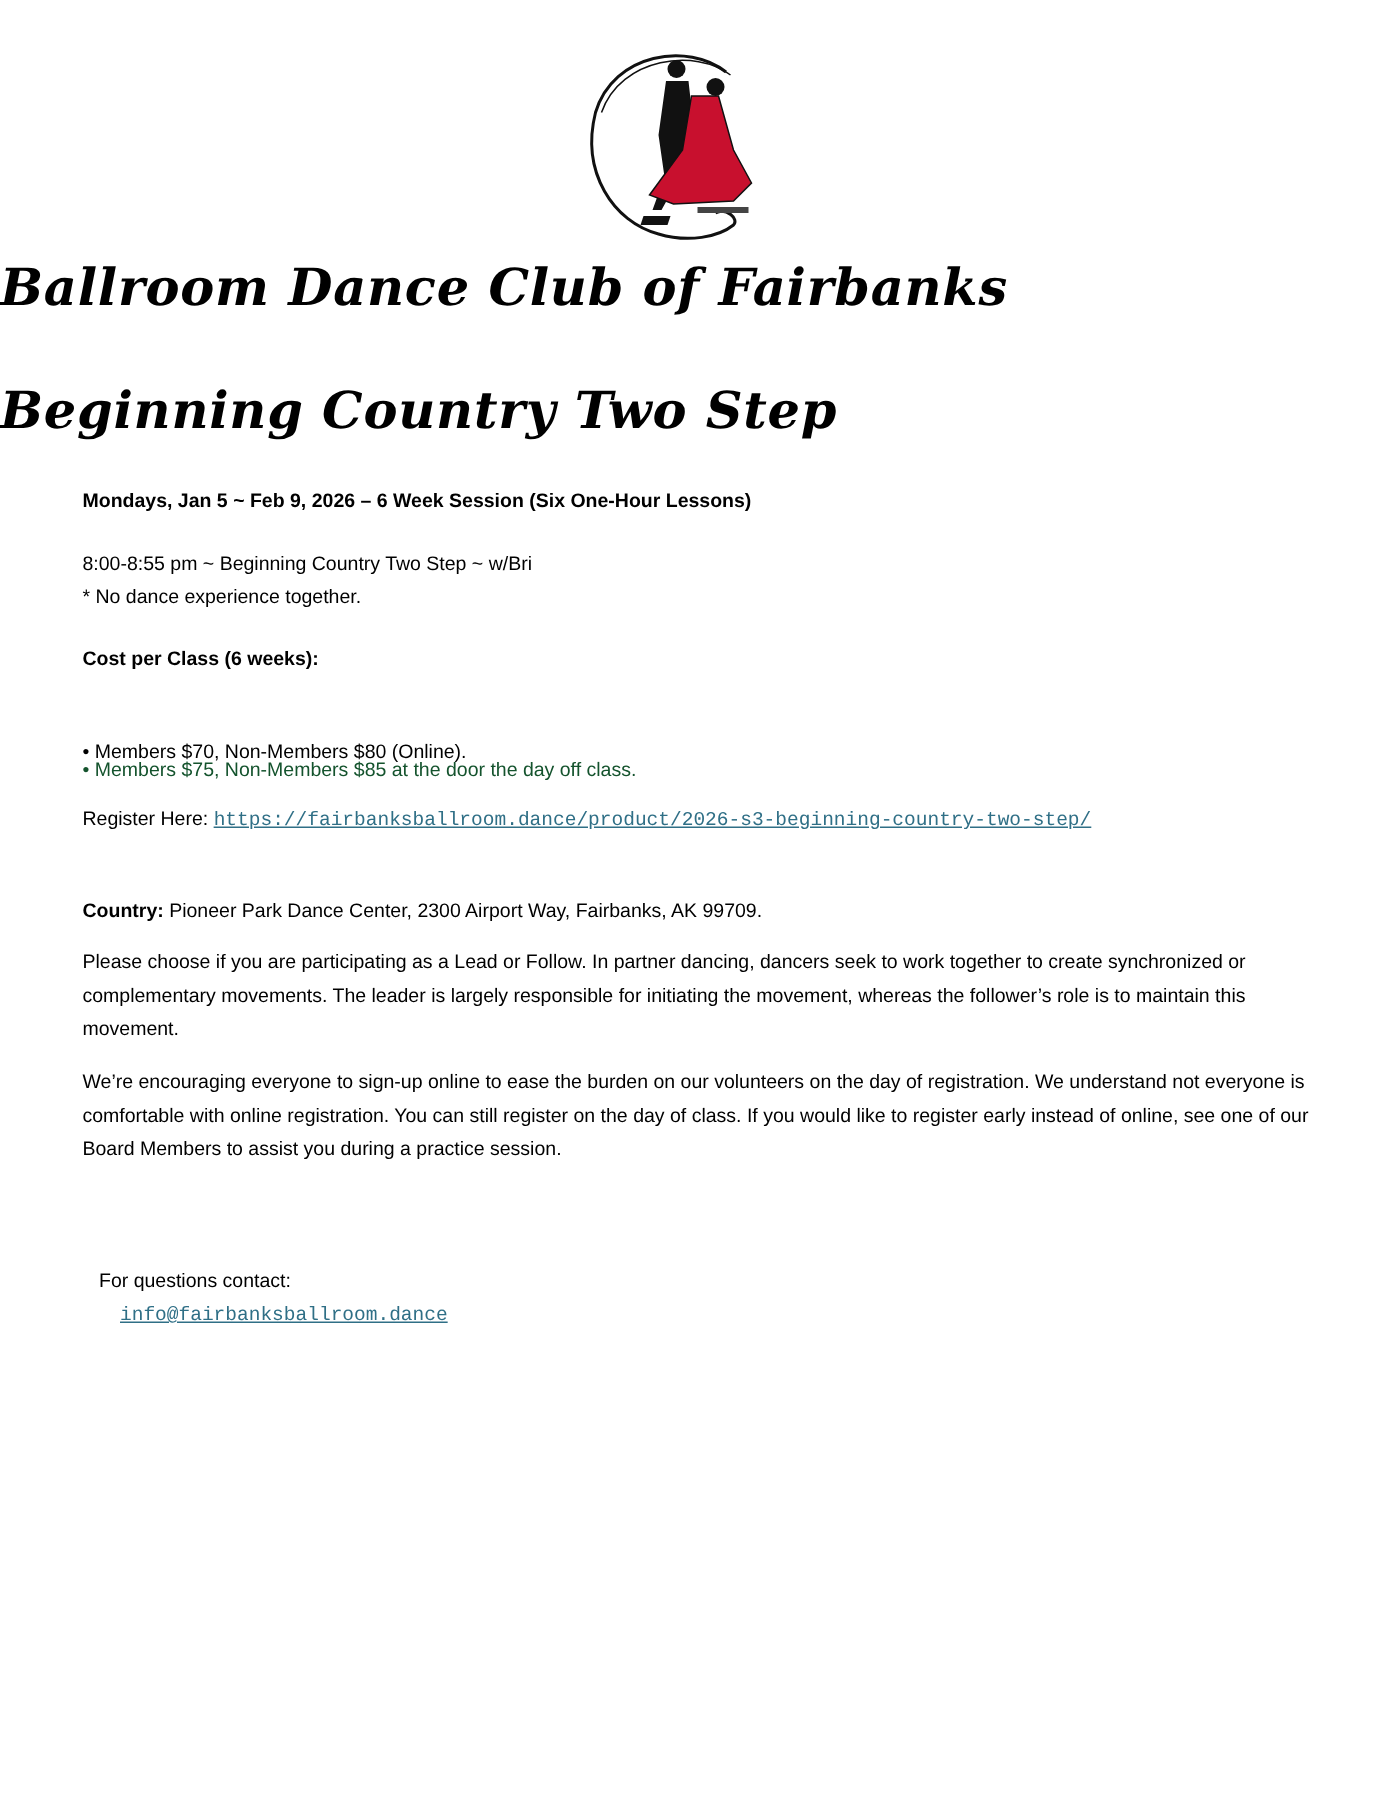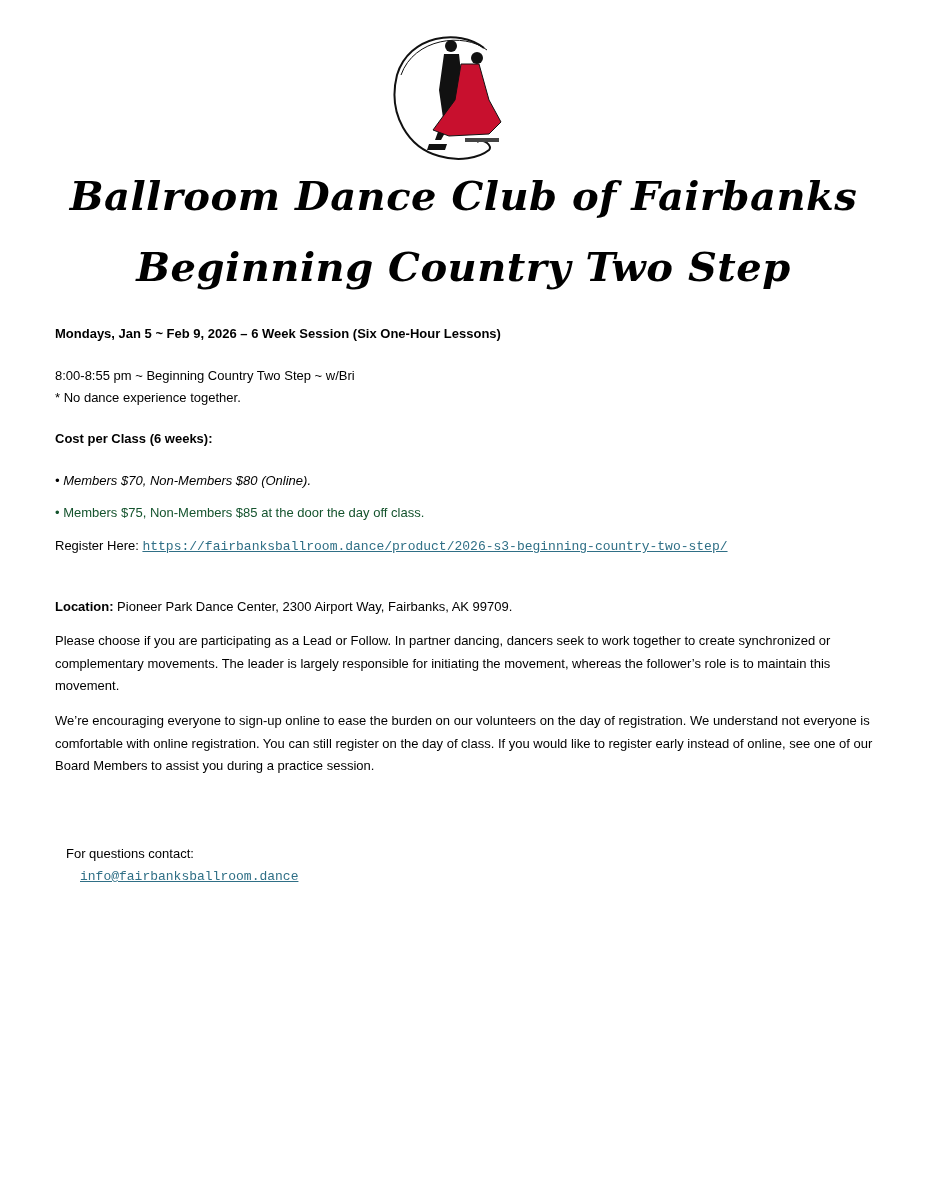--- a/index.html
+++ b/index.html
@@ -1,20 +1,20 @@
 <!DOCTYPE html>
 <html><head>
 <meta charset="utf-8">
 <style>
   html, body { margin: 0; padding: 0; background: #ffffff; }
   body { width: 927px; height: 1200px; position: relative; overflow: hidden; font-family: "Liberation Sans", sans-serif; color: #000; }
   .logo { position: absolute; left: 389px; top: 30px; width: 120px; height: 132px; }
-  .title { position: absolute; left: 0; width: 927px; text-align: center; font-family: "DejaVu Serif", serif; font-weight: bold; font-style: italic; font-size: 40px; letter-spacing: 0.5px; }
+  .title { position: absolute; left: 0; width: 927px; text-align: left; font-family: "DejaVu Serif", serif; font-weight: bold; font-style: italic; font-size: 34px; letter-spacing: 0.5px; }
   .title1 { top: 172px; }
-  .title2 { top: 243px; }
+  .title2 { top: 254px; }
   .t { position: absolute; left: 55px; font-size: 13px; line-height: 22.5px; white-space: nowrap; }
   .b { font-weight: bold; }
   .red { color: #14532d; margin-top: 10px; }
   a.link { color: #2f6f86; text-decoration: underline; font-family: Liberation Mono, monospace; }
   .para { white-space: normal; width: 820px; }
 </style>
 </head>
 <body>
 
 <div class="logo">
@@ -31,35 +31,35 @@
 </div>
 
 <div class="title title1">Ballroom Dance Club of Fairbanks</div>
 <div class="title title2">Beginning Country Two Step</div>
 
 <div class="t b" style="top:323px;">Mondays, Jan 5 ~ Feb 9, 2026 – 6 Week Session (Six One-Hour Lessons)</div>
 <div class="t" style="top:365px;">8:00-8:55 pm ~ Beginning Country Two Step ~ w/Bri</div>
 <div class="t" style="top:387px;">* No dance experience together.</div>
 
 <div class="t b" style="top:428px;">Cost per Class (6 weeks):</div>
-<div class="t" style="top:470px;font-style:italic;">
+<div class="t" style="top:490px;">
   <span>•</span>
   <span>Members $70, Non-Members $80 (Online).</span>
 </div>
 <div class="t red" style="top:492px;">
   <span>•</span>
   <span>Members $75, Non-Members $85 at the door the day off class.</span>
 </div>
 
 <div class="t" style="top:535px;">
   <span>Register Here: </span><a class="link">https://fairbanksballroom.dance/product/2026-s3-beginning-country-two-step/</a>
 </div>
 
 <div class="t" style="top:596px;">
-  <span class="b">Location:</span><span> Pioneer Park Dance Center, 2300 Airport Way, Fairbanks, AK 99709.</span>
+  <span class="b">Country:</span><span> Pioneer Park Dance Center, 2300 Airport Way, Fairbanks, AK 99709.</span>
 </div>
 
 <div class="t para" style="top:630px;">Please choose if you are participating as a Lead or Follow. In partner dancing, dancers seek to work together to create synchronized or complementary movements. The leader is largely responsible for initiating the movement, whereas the follower’s role is to maintain this movement.</div>
 <div class="t para" style="top:710px;">We’re encouraging everyone to sign-up online to ease the burden on our volunteers on the day of registration. We understand not everyone is comfortable with online registration. You can still register on the day of class. If you would like to register early instead of online, see one of our Board Members to assist you during a practice session.</div>
 
 <div class="t" style="top:843px; left:66px;text-align:center;">For questions contact:</div>
 <div class="t" style="top:865px; left:80px;">
   <a class="link">info@fairbanksballroom.dance</a>
 </div>
 

